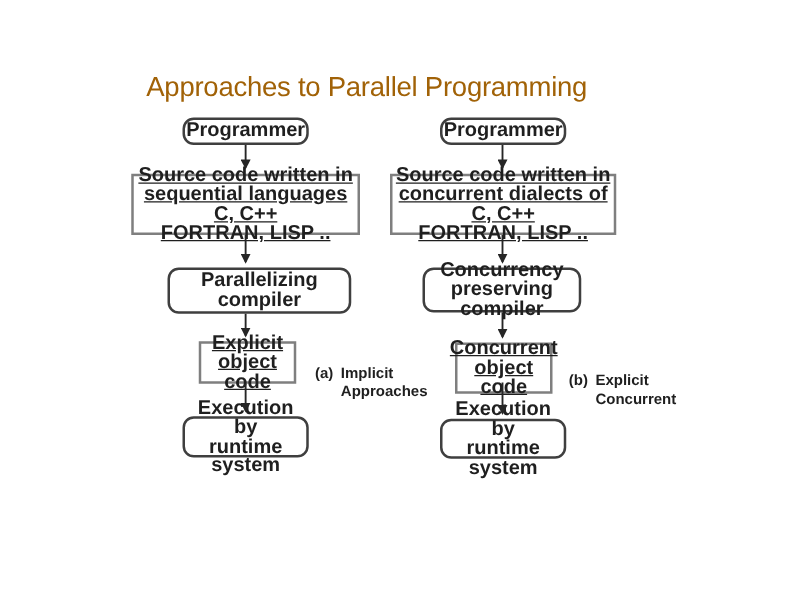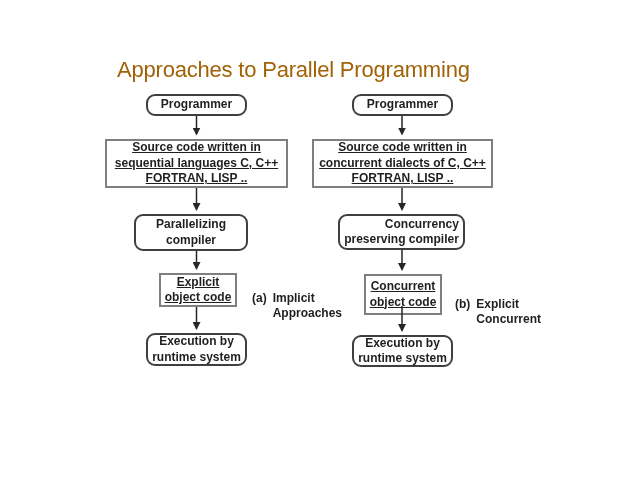--- a/index.html
+++ b/index.html
@@ -23,39 +23,39 @@
   }
   .box {
     position: absolute;
     box-sizing: border-box;
     display: flex;
     align-items: center;
     justify-content: center;
     text-align: center;
     background: #ffffff;
     color: #1f1f1f;
-    font-size: 12px;
+    font-size: 16px;
     font-weight: bold;
     line-height: 15.5px;
     white-space: pre-line;
   }
   .rect  { border: 2px solid #7f7f7f; text-decoration: underline; }
   .round { border: 2px solid #3f3f3f; border-radius: 9px; }
 
   
   .l-programmer { left: 146px; top: 94px;  width: 101px; height: 22px; }
   .l-source     { left: 105px; top: 139px; width: 183px; height: 49px; }
-  .l-compiler   { left: 134px; top: 214px; width: 114px; height: 37px; }
+  .l-compiler   { left: 134px; top: 214px; width: 147px; height: 37px; }
   .l-object     { left: 159px; top: 273px; width: 78px;  height: 34px; }
   .l-execution  { left: 146px; top: 333px; width: 101px; height: 33px; }
 
   
   .r-programmer { left: 352px; top: 94px;  width: 101px; height: 22px; }
   .r-source     { left: 312px; top: 139px; width: 181px; height: 49px; }
-  .r-compiler   { left: 338px; top: 214px; width: 127px; height: 36px; text-align: right; }
+  .r-compiler   { left: 338px; top: 214px; width: 127px; height: 36px; }
   .r-object     { left: 364px; top: 274px; width: 78px;  height: 41px; }
   .r-execution  { left: 352px; top: 335px; width: 101px; height: 32px; }
 
   .flow-label {
     position: absolute;
     display: flex;
     gap: 6px;
     font-size: 12px;
     font-weight: bold;
     line-height: 15px;

